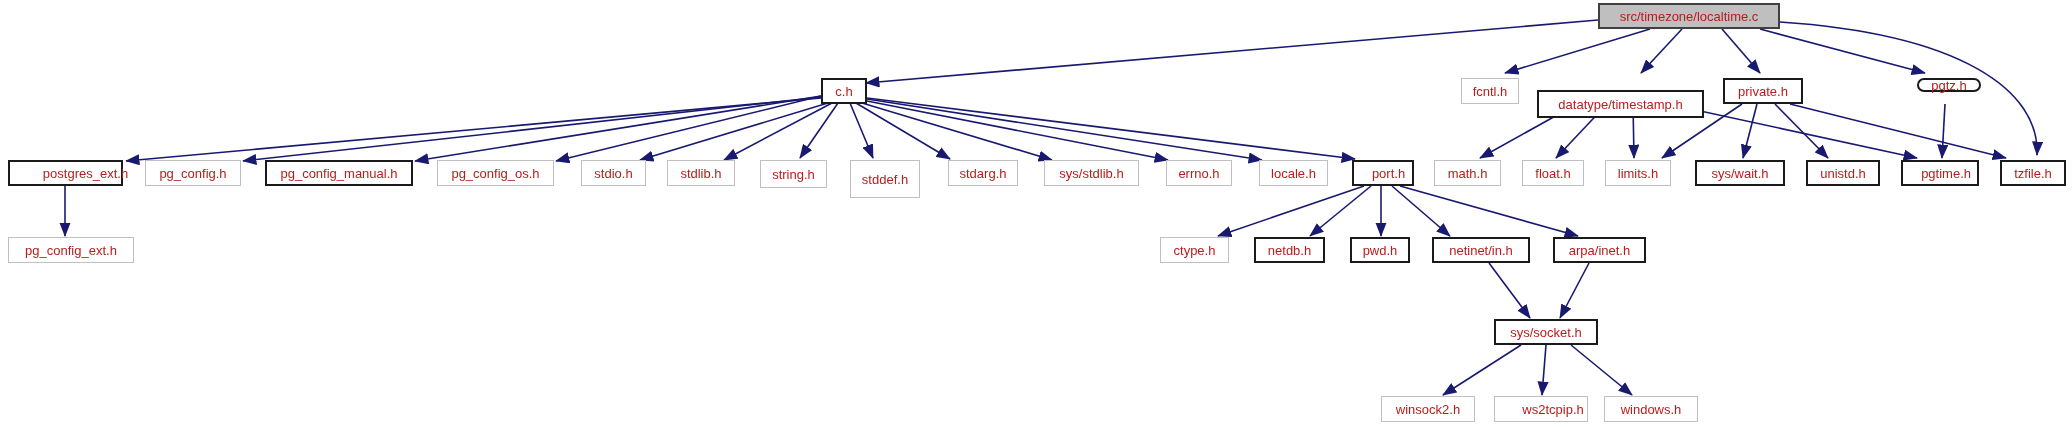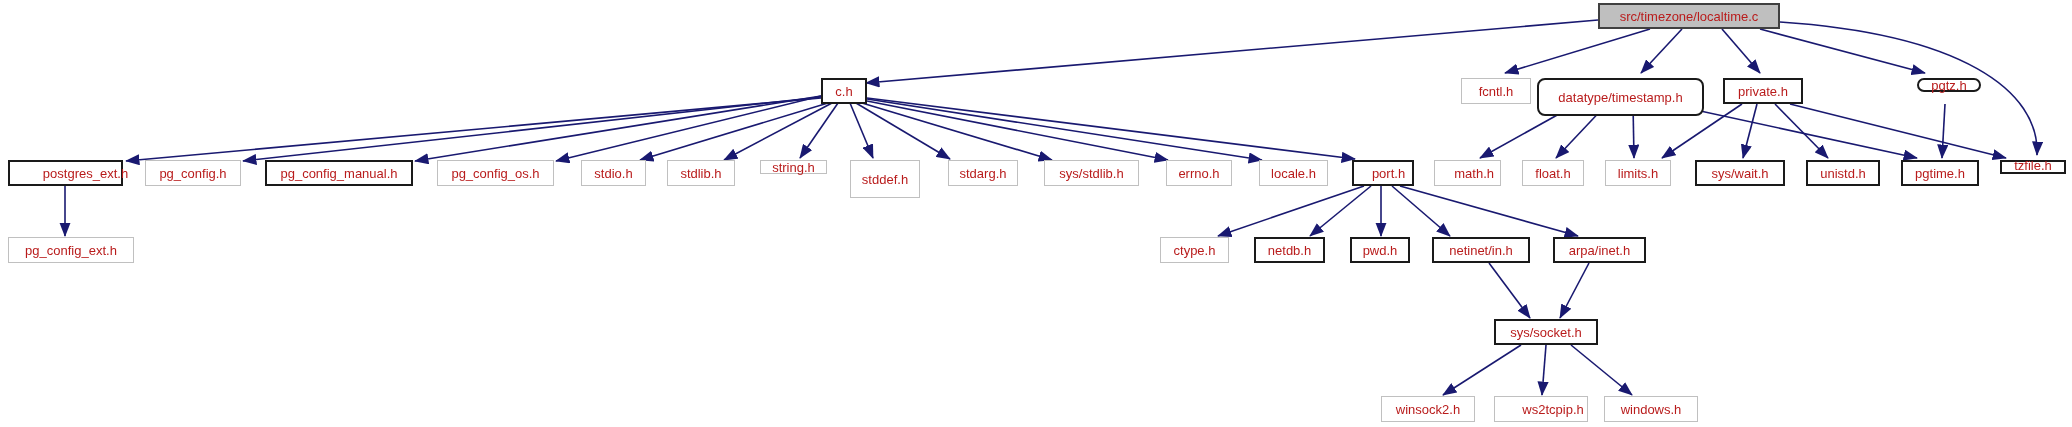--- a/index.html
+++ b/index.html
@@ -105,24 +105,24 @@
         <path d="M1945,104 L1942,158" fill="none" stroke="#191970" stroke-width="1.6" marker-end="url(#arrowhead)"></path>
       </g>
   </svg>
   <div id="nodes-group">
       <div class="node root" style="left: 1598px; top: 3px; width: 182px; height: 26px;">
         <span class="label">src/timezone/localtime.c</span>
       </div>
       <div class="node strong" style="left: 821px; top: 78px; width: 46px; height: 26px;">
         <span class="label">c.h</span>
       </div>
-      <div class="node " style="left: 1461px; top: 78px; width: 70px; height: 26px; text-align: center;">
+      <div class="node " style="left: 1461px; top: 78px; width: 58px; height: 26px; text-align: center;">
         <span class="label">fcntl.h</span>
       </div>
-      <div class="node strong" style="left: 1537px; top: 78px; width: 167px; height: 38px; border-radius: 8px;">
+      <div class="node strong" style="left: 1537px; top: 90px; width: 167px; height: 28px;">
         <span class="label">datatype/timestamp.h</span>
       </div>
       <div class="node strong" style="left: 1723px; top: 78px; width: 80px; height: 26px;">
         <span class="label">private.h</span>
       </div>
       <div class="node strong" style="left: 1917px; top: 78px; width: 64px; height: 14px; border-radius: 13px;">
         <span class="label">pgtz.h</span>
       </div>
       <div class="node strong" style="left: 8px; top: 160px; width: 115px; height: 26px; padding-left: 40px;">
         <span class="label">postgres_ext.h</span>
@@ -135,60 +135,60 @@
       </div>
       <div class="node " style="left: 437px; top: 160px; width: 117px; height: 26px;">
         <span class="label">pg_config_os.h</span>
       </div>
       <div class="node " style="left: 581px; top: 160px; width: 65px; height: 26px;">
         <span class="label">stdio.h</span>
       </div>
       <div class="node " style="left: 667px; top: 160px; width: 68px; height: 26px;">
         <span class="label">stdlib.h</span>
       </div>
-      <div class="node " style="left: 760px; top: 160px; width: 67px; height: 14px;">
+      <div class="node " style="left: 760px; top: 160px; width: 67px; height: 28px;">
         <span class="label">string.h</span>
       </div>
       <div class="node " style="left: 850px; top: 160px; width: 70px; height: 38px;">
         <span class="label">stddef.h</span>
       </div>
       <div class="node " style="left: 948px; top: 160px; width: 70px; height: 26px;">
         <span class="label">stdarg.h</span>
       </div>
       <div class="node " style="left: 1044px; top: 160px; width: 95px; height: 26px;">
         <span class="label">sys/stdlib.h</span>
       </div>
       <div class="node " style="left: 1166px; top: 160px; width: 66px; height: 26px;">
         <span class="label">errno.h</span>
       </div>
       <div class="node " style="left: 1259px; top: 160px; width: 69px; height: 26px;">
         <span class="label">locale.h</span>
       </div>
       <div class="node strong" style="left: 1352px; top: 160px; width: 62px; height: 26px; padding-left: 11px;">
         <span class="label">port.h</span>
       </div>
-      <div class="node " style="left: 1434px; top: 160px; width: 67px; height: 26px; justify-content: flex-end;">
+      <div class="node " style="left: 1434px; top: 160px; width: 67px; height: 26px;">
         <span class="label">math.h</span>
       </div>
       <div class="node " style="left: 1522px; top: 160px; width: 62px; height: 26px;">
         <span class="label">float.h</span>
       </div>
       <div class="node " style="left: 1605px; top: 160px; width: 66px; height: 26px;">
         <span class="label">limits.h</span>
       </div>
       <div class="node strong" style="left: 1695px; top: 160px; width: 90px; height: 26px;">
         <span class="label">sys/wait.h</span>
       </div>
       <div class="node strong" style="left: 1806px; top: 160px; width: 74px; height: 26px;">
         <span class="label">unistd.h</span>
       </div>
-      <div class="node strong" style="left: 1901px; top: 160px; width: 78px; height: 26px;">
+      <div class="node strong" style="left: 1901px; top: 160px; width: 78px; height: 26px; justify-content: flex-end;">
         <span class="label">pgtime.h</span>
       </div>
-      <div class="node strong" style="left: 2000px; top: 160px; width: 66px; height: 14px; align-items: flex-end;">
+      <div class="node strong" style="left: 2000px; top: 160px; width: 66px; height: 26px;">
         <span class="label">tzfile.h</span>
       </div>
       <div class="node " style="left: 8px; top: 237px; width: 126px; height: 26px;">
         <span class="label">pg_config_ext.h</span>
       </div>
       <div class="node " style="left: 1160px; top: 237px; width: 69px; height: 26px;">
         <span class="label">ctype.h</span>
       </div>
       <div class="node strong" style="left: 1254px; top: 237px; width: 71px; height: 26px;">
         <span class="label">netdb.h</span>

